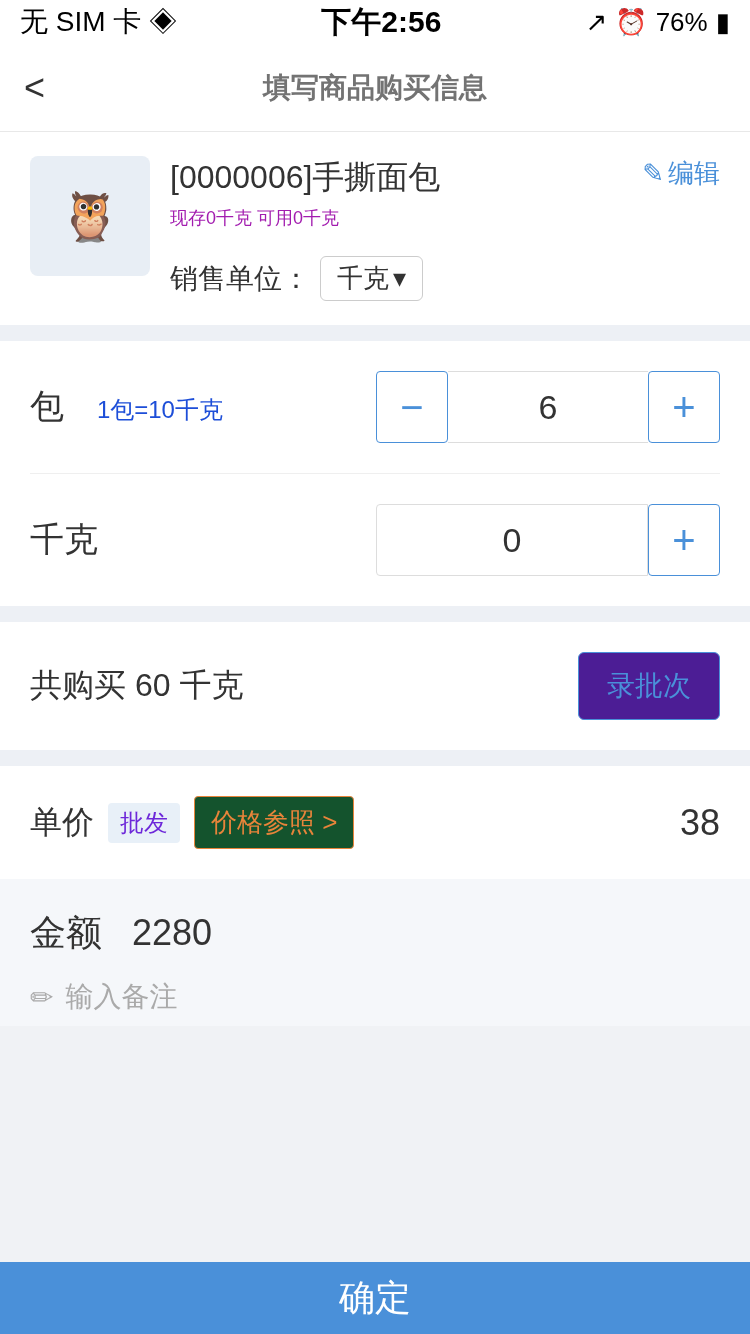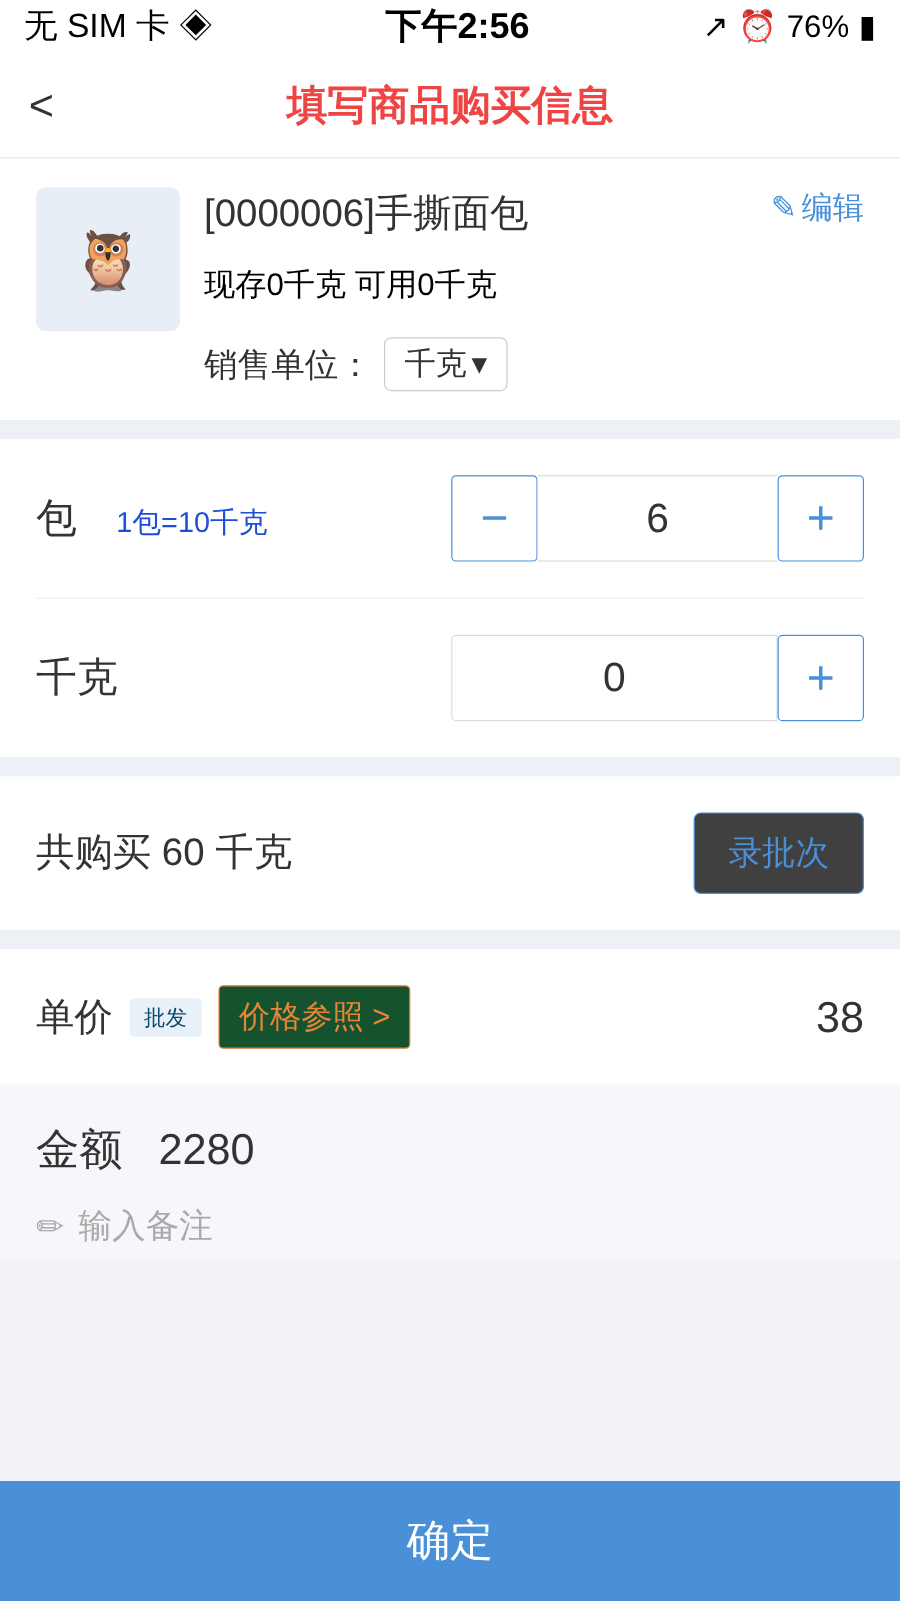--- a/index.html
+++ b/index.html
@@ -53,23 +53,23 @@
       border-bottom: 1px solid #e8e8e8;
     }
     .nav-back {
       position: absolute;
       left: 24px;
       font-size: 36px;
       color: #333;
       cursor: pointer;
     }
     .nav-title {
-      font-size: 34px;
+      font-size: 28px;
       font-weight: 600;
-      color: #ef4444;
+      color: #737373;
     }
 
     
     .product-card {
       background: #fff;
       padding: 24px 30px;
       display: flex;
       align-items: flex-start;
       gap: 20px;
     }
@@ -85,23 +85,23 @@
     }
     .product-info {
       flex: 1;
     }
     .product-name {
       font-size: 32px;
       color: #333;
       font-weight: 500;
     }
     .product-stock {
-      font-size: 26px;
-      color: #000000;
-      margin-top: 20px;
+      font-size: 18px;
+      color: #a21caf;
+      margin-top: 6px;
     }
     .product-unit-row {
       display: flex;
       align-items: center;
       gap: 10px;
       margin-top: 26px;
       font-size: 28px;
       color: #333;
     }
     .unit-selector {
@@ -210,21 +210,21 @@
       justify-content: space-between;
     }
     .summary-text {
       font-size: 32px;
       color: #333;
       text-align: center;
     }
     .batch-btn {
       border: 1px solid #4a90d9;
       color: #4a90d9;
-      background: #404040;
+      background: #4c1d95;
       padding: 14px 28px;
       font-size: 28px;
       border-radius: 6px;
       cursor: pointer;
     }
 
     
     .price-section {
       background: #fff;
       padding: 30px;
@@ -236,22 +236,22 @@
       display: flex;
       align-items: center;
       gap: 14px;
     }
     .price-label {
       font-size: 32px;
       color: #333;
     }
     .batch-tag {
       background: #e8f0f8;
-      color: #0c4a6e;
-      font-size: 18px;
+      color: #6d28d9;
+      font-size: 24px;
       padding: 4px 12px;
       border-radius: 4px;
     }
     .price-ref-btn {
       border: 1px solid #e8843a;
       color: #e8843a;
       background: #14532d;
       padding: 8px 16px;
       font-size: 26px;
       border-radius: 4px;
@@ -285,21 +285,21 @@
       color: #aaa;
       font-size: 28px;
     }
 
     
     .confirm-btn {
       position: fixed;
       bottom: 0;
       left: 0;
       width: 750px;
-      height: 100px;
+      height: 72px;
       background: #4a90d9;
       color: #fff;
       font-size: 36px;
       font-weight: 500;
       display: flex;
       align-items: center;
       justify-content: center;
       cursor: pointer;
       border: none;
     }

